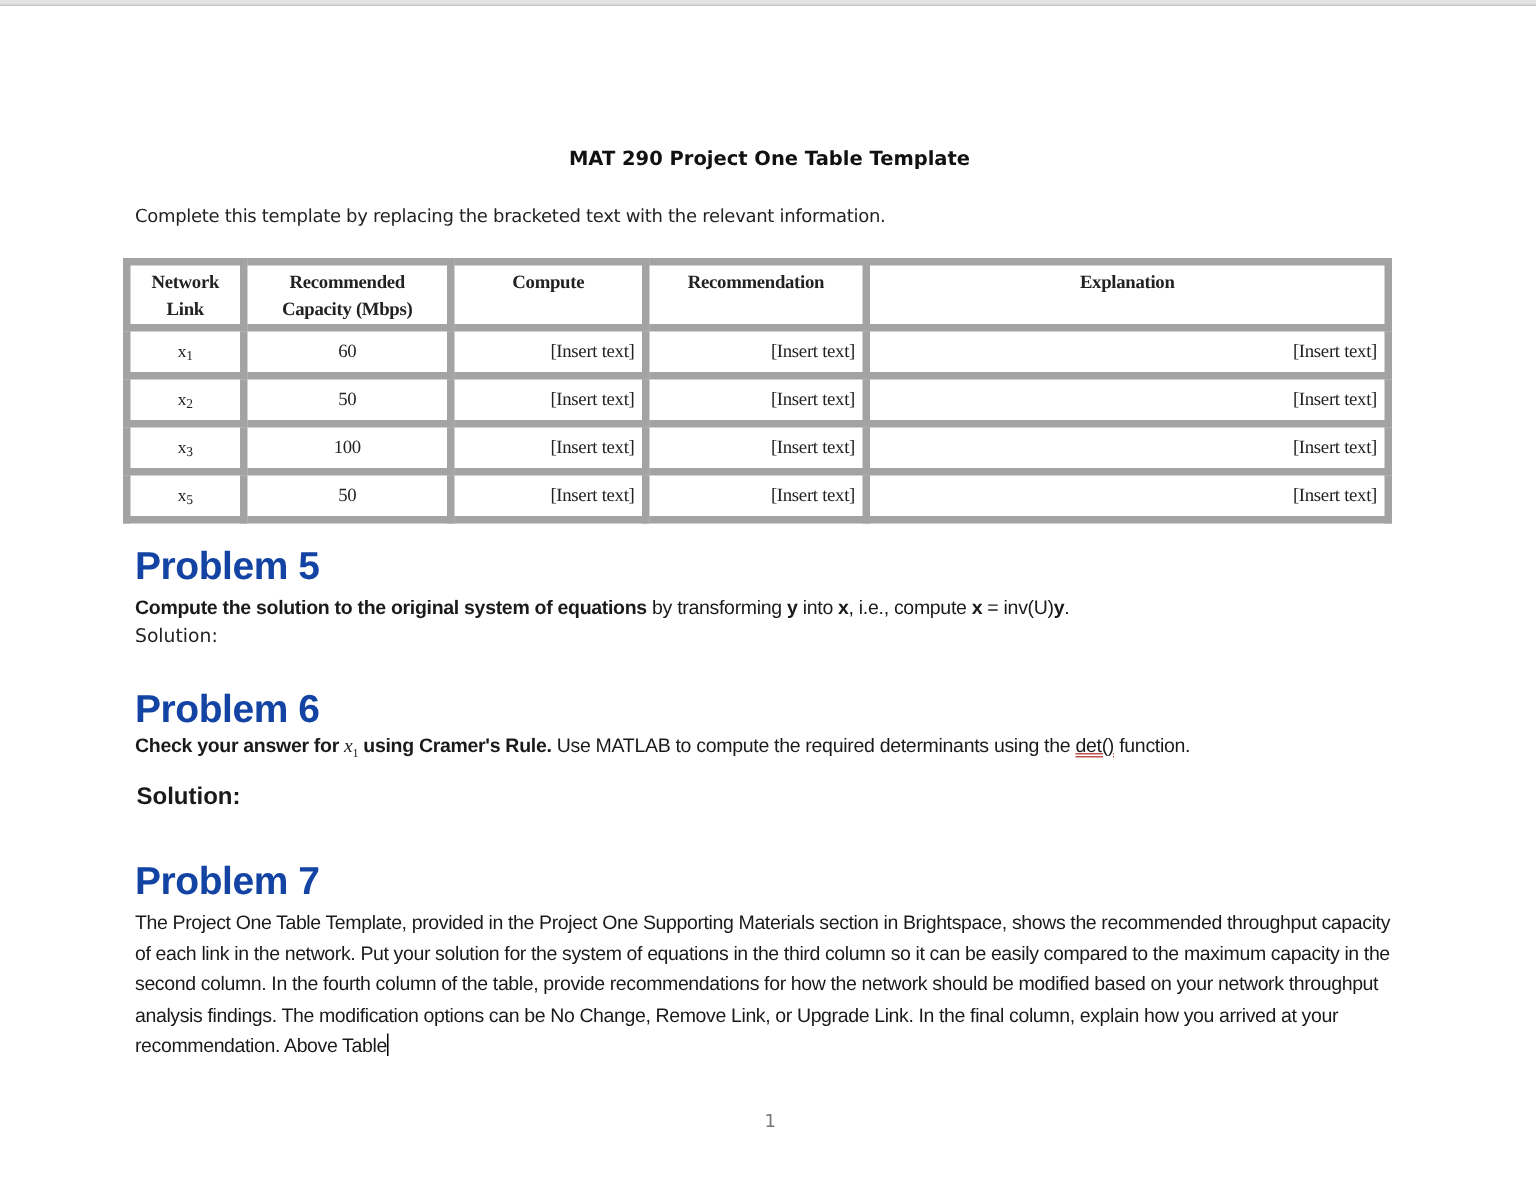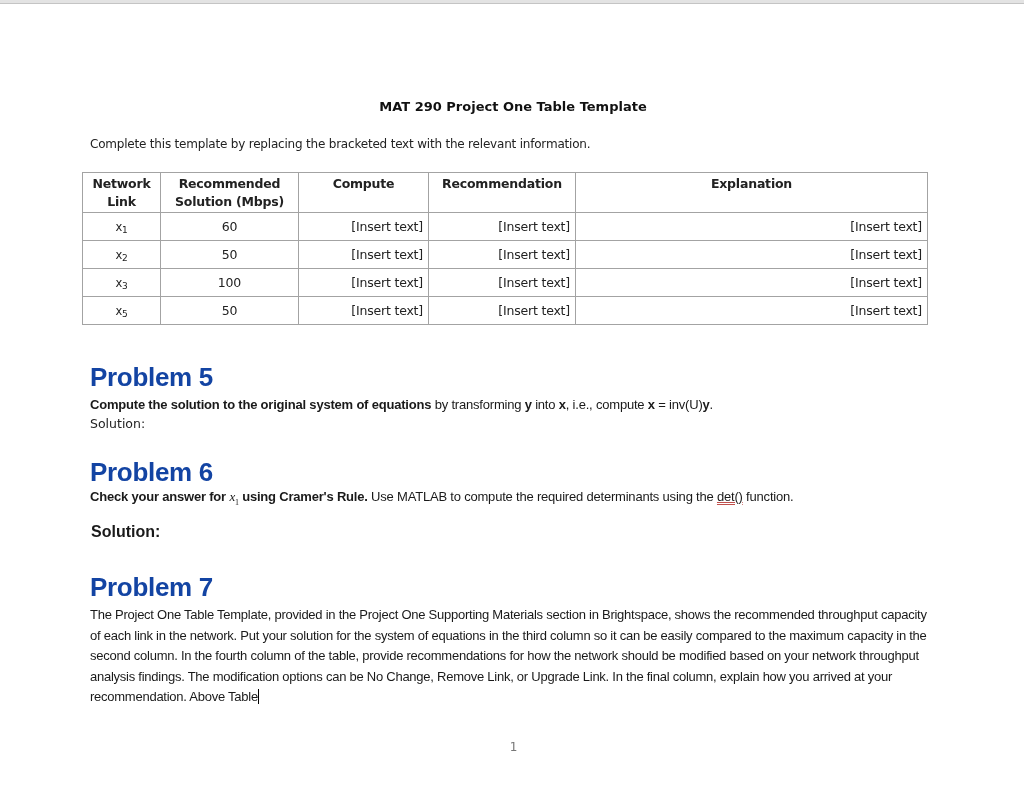--- a/index.html
+++ b/index.html
@@ -23,21 +23,21 @@
     position: absolute; left: 90px; top: 137px;
     font-family: "DejaVu Sans", sans-serif; font-size: 12px; color: #222;
     letter-spacing: -0.2px;
   }
   table.tpl {
     position: absolute; left: 82px; top: 172px;
     border-collapse: collapse; width: 846px;
     font-family: "DejaVu Sans", sans-serif; font-size: 12.5px; color: #222;
     letter-spacing: -0.2px;
   }
-  table.tpl th, table.tpl td { border: 1px solid #a3a3a3; padding: 0 5px; }
+  table.tpl th, table.tpl td { border: 5px solid #a3a3a3; padding: 0 5px; font-family: Liberation Serif, serif; }
   table.tpl th {
     font-weight: bold; vertical-align: top; text-align: center;
     height: 37px; padding-top: 2px; line-height: 18px; font-size: 12.5px;
   }
   table.tpl td { height: 27px; vertical-align: middle; }
   td.c { text-align: center; }
   td.l { text-align: right; }
   .sub { font-size: 9px; vertical-align: -2px; }
   .xvar { font-size: 11.5px; }
   .heading {
@@ -86,21 +86,21 @@
   <colgroup>
     <col style="width:78px">
       <col style="width:138px">
       <col style="width:130px">
       <col style="width:147px">
       <col>
   </colgroup>
   <thead>
     <tr>
       <th><span>Network</span><br><span>Link</span></th>
-      <th><span>Recommended</span><br><span>Solution (Mbps)</span></th>
+      <th><span>Recommended</span><br><span>Capacity (Mbps)</span></th>
       <th>Compute</th>
       <th>Recommendation</th>
       <th>Explanation</th>
     </tr>
   </thead>
   <tbody>
     <tr>
       <td class="c"><span class="xvar">x</span><span class="sub">1</span></td>
       <td class="c">60</td>
       <td class="l">[Insert text]</td>

